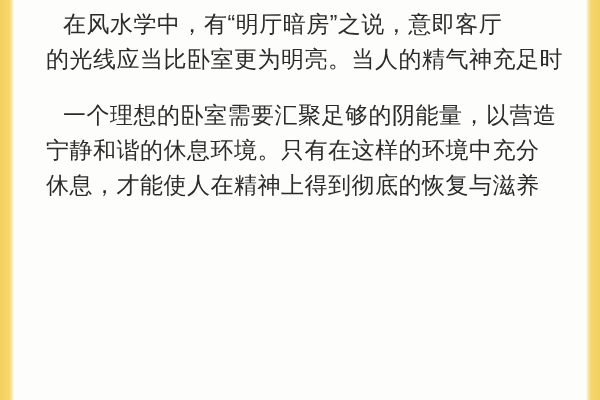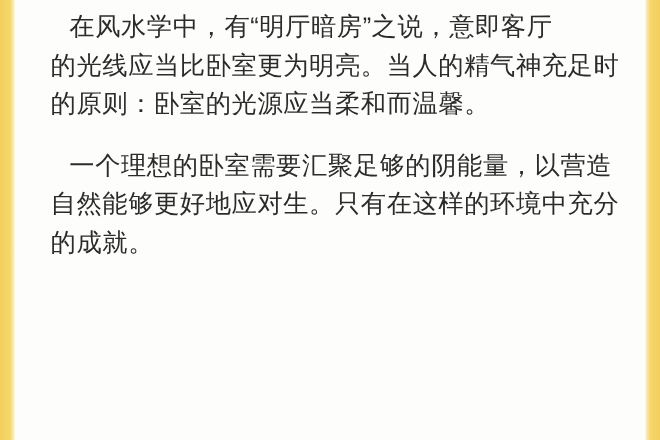--- a/index.html
+++ b/index.html
@@ -53,21 +53,20 @@
 </head>
 <body>
 
 <div class="page">
   <div class="stripe left"></div>
   <div class="stripe right"></div>
   <div class="content">
     <div class="para">
         <div class="line">在风水学中，有“明厅暗房”之说，意即客厅</div>
         <div class="line">的光线应当比卧室更为明亮。当人的精气神充足时</div>
-        <div class="line">的原则：卧室的光源应当柔和而温馨。</div>
       </div>
     <div class="para">
         <div class="line">一个理想的卧室需要汇聚足够的阴能量，以营造</div>
-        <div class="line">自然能够更好地应对生。只有在这样的环境中充分</div>
-        <div class="line">的成就。</div>
+        <div class="line">宁静和谐的休息环境。只有在这样的环境中充分</div>
+        <div class="line">休息，才能使人在精神上得到彻底的恢复与滋养</div>
       </div>
   </div>
 </div>
 
 </body></html>

